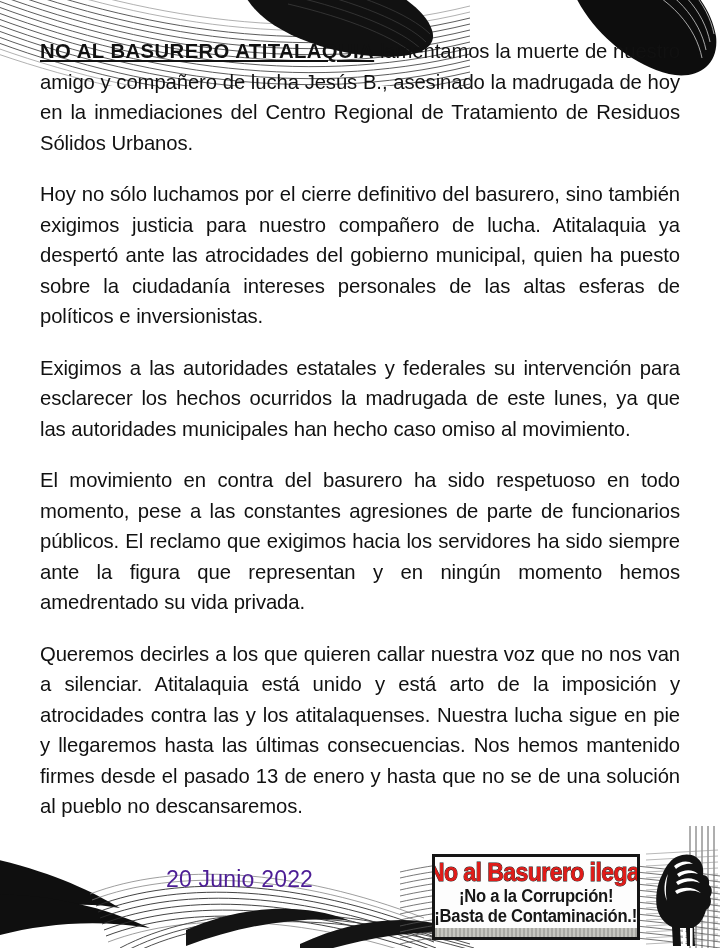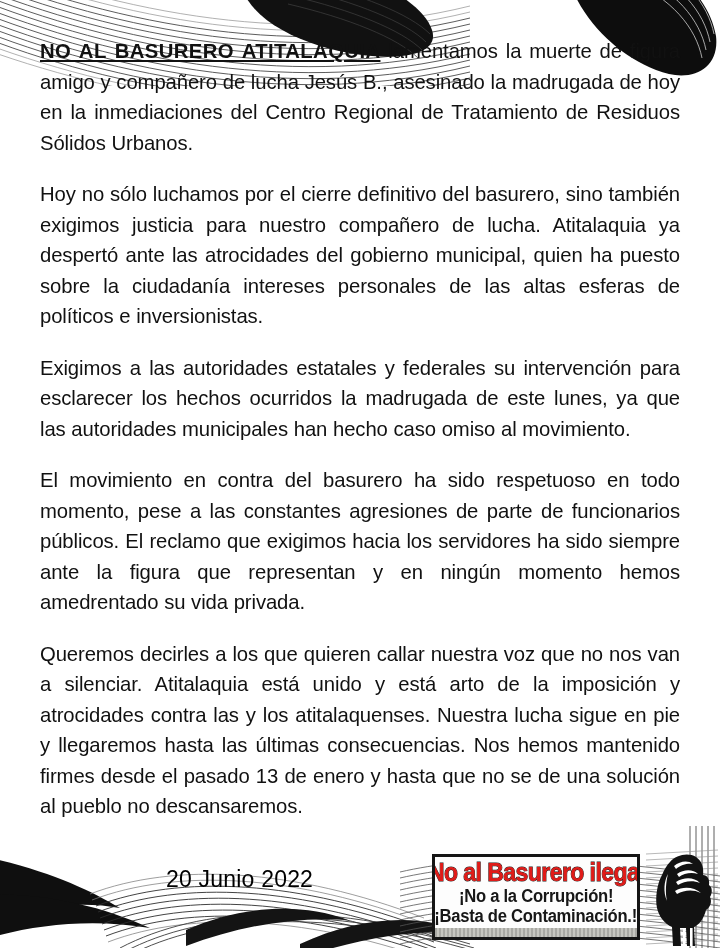--- a/index.html
+++ b/index.html
@@ -47,21 +47,21 @@
   .para:last-child { margin-bottom: 16px; }
   .lead-strong { font-weight: 700; letter-spacing: 0.4px; text-decoration: underline; }
 
   
   .date-line {
     position: absolute;
     left: 166px;
     top: 866px;
     z-index: 6;
     font-size: 23px;
-    color: #000000;
+    color: #4c1d95;
     font-weight: 400;
     letter-spacing: 0.2px;
     white-space: nowrap;
   }
 
   
   .logo-block {
     position: absolute;
     left: 432px;
     top: 848px;
@@ -238,21 +238,21 @@
           <path d="M696,826 L 696,948"></path>
           <path d="M702,826 L 702,948"></path>
           <path d="M708,826 L 708,948"></path>
           <path d="M714,826 L 714,948"></path>
         </g>
       </g>
     </svg>
   </div>
 
   <div class="content">
-    <p class="para"><span class="lead-strong">NO AL BASURERO ATITALAQUIA</span><span> lamentamos la muerte de figura amigo y compañero de lucha Jesús B., asesinado la madrugada de hoy en la inmediaciones del Centro Regional de Tratamiento de Residuos Sólidos Urbanos.</span></p>
+    <p class="para"><span class="lead-strong">NO AL BASURERO ATITALAQUIA</span><span> lamentamos la muerte de nuestro amigo y compañero de lucha Jesús B., asesinado la madrugada de hoy en la inmediaciones del Centro Regional de Tratamiento de Residuos Sólidos Urbanos.</span></p>
 
     <p class="para">Hoy no sólo luchamos por el cierre definitivo del basurero, sino también exigimos justicia para nuestro compañero de lucha. Atitalaquia ya despertó ante las atrocidades del gobierno municipal, quien ha puesto sobre la ciudadanía intereses personales de las altas esferas de políticos e inversionistas.</p>
 
     <p class="para">Exigimos a las autoridades estatales y federales su intervención para esclarecer los hechos ocurridos la madrugada de este lunes, ya que las autoridades municipales han hecho caso omiso al movimiento.</p>
 
     <p class="para">El movimiento en contra del basurero ha sido respetuoso en todo momento, pese a las constantes agresiones de parte de funcionarios públicos. El reclamo que exigimos hacia los servidores ha sido siempre ante la figura que representan y en ningún momento hemos amedrentado su vida privada.</p>
 
     <p class="para">Queremos decirles a los que quieren callar nuestra voz que no nos van a silenciar. Atitalaquia está unido y está arto de la imposición y atrocidades contra las y los atitalaquenses. Nuestra lucha sigue en pie y llegaremos hasta las últimas consecuencias. Nos hemos mantenido firmes desde el pasado 13 de enero y hasta que no se de una solución al pueblo no descansaremos.</p>
   </div>
 

